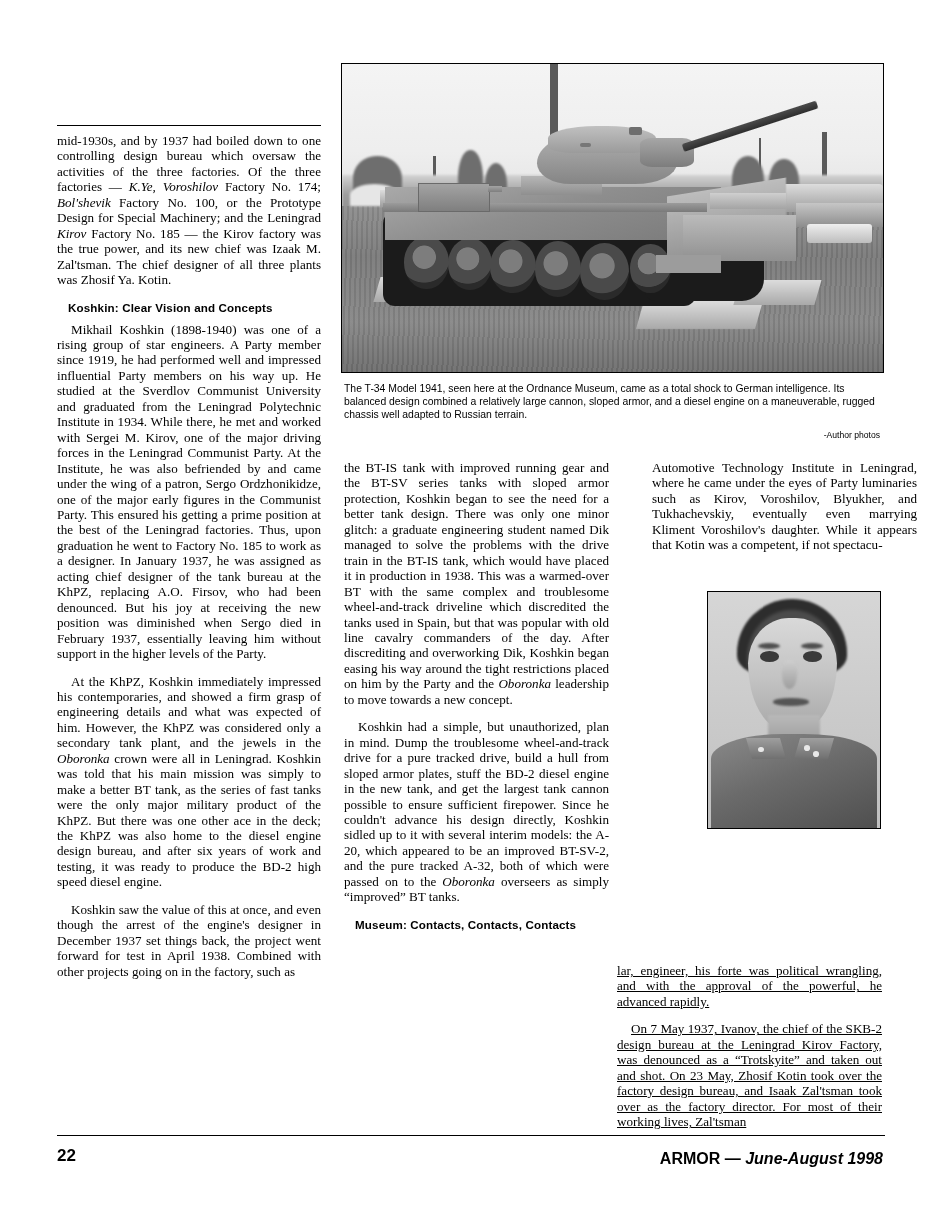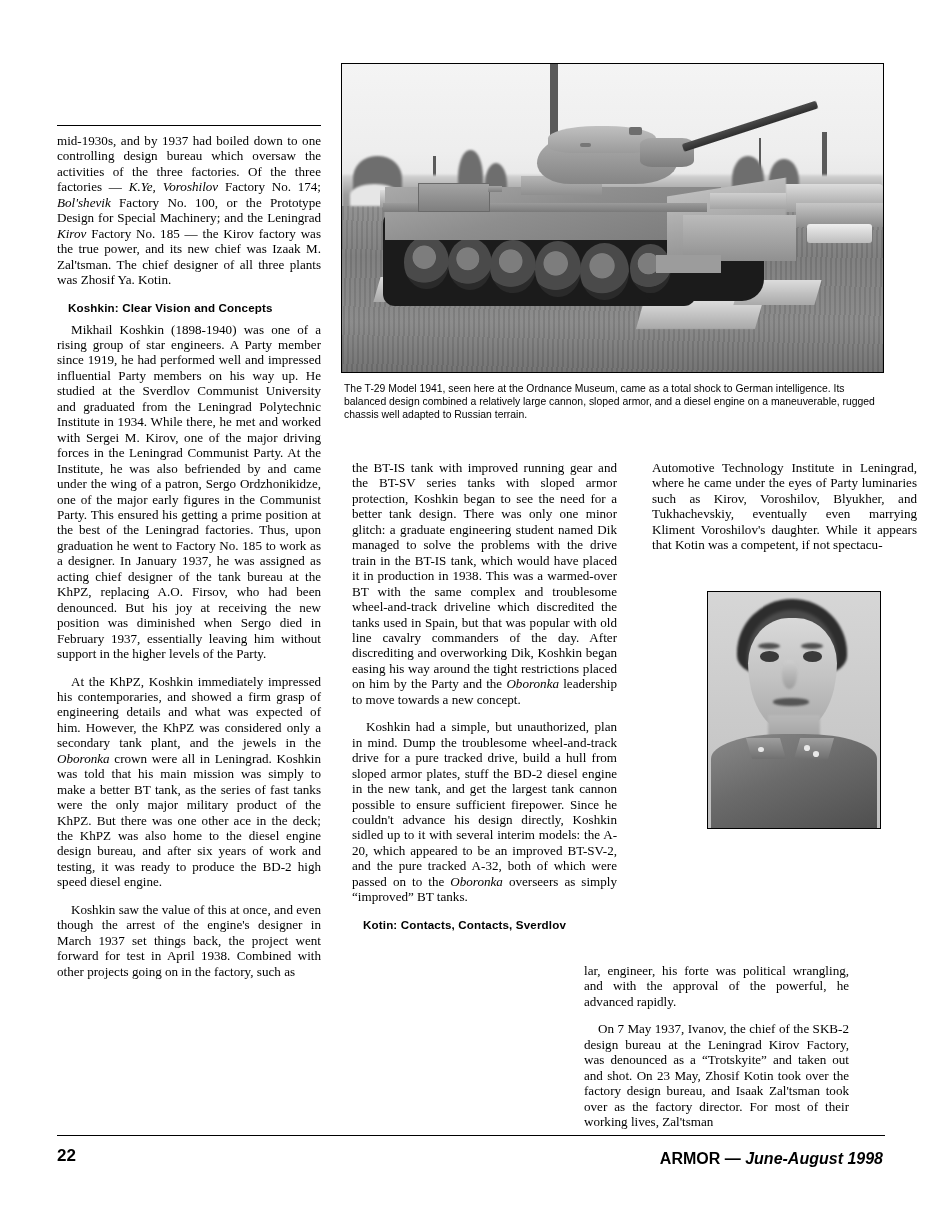--- a/index.html
+++ b/index.html
@@ -254,23 +254,23 @@
   }
   .cap-kotin {
     left: 617px; top: 840px; width: 265px;
     font-style: italic;
     font-size: 10.6px;
     line-height: 13.3px;
   }
 
   
   .col-left-top   { left: 57px;  top: 133px; width: 264px; }
-  .col-mid-top    { left: 352px; top: 460px; width: 265px; }
+  .col-mid-top    { left: 344px; top: 460px; width: 265px; }
   .col-right-top  { left: 652px; top: 460px; width: 265px; }
-  .col-right-bot  { left: 584px; top: 963px; width: 265px; }
+  .col-right-bot  { left: 617px; top: 963px; width: 265px; text-decoration: underline; }
 
   
   .footer-page {
     position: absolute;
     left: 57px; top: 1146px;
     font-family: "Liberation Sans", sans-serif;
     font-weight: bold;
     font-size: 17px;
     color: #000;
   }
@@ -340,37 +340,38 @@
       <div class="mantlet" style="left:55%; top:24%; width:10%; height:9.5%;"></div>
       <div class="barrel" style="left:63%; top:26%; width:26%; height:2.6%; transform: rotate(-18deg);"></div>
       <div class="pole" style="left:53%; top:20.5%; width:2.4%; height:2.4%; background:#6e6e6e; border-radius:2px;"></div>
       <div class="pole" style="left:44%; top:25.5%; width:2%; height:1.6%; background:#777; border-radius:2px;"></div>
 
       <div class="tank-hull" style="left:68%; top:42%; width:14%; height:5%; background:linear-gradient(#cfcfcf,#a4a4a4);"></div>
       <div class="tank-hull" style="left:58%; top:62%; width:12%; height:6%; background:#9c9c9c;"></div>
     </div>
   </div>
 
-  <div class="caption cap-tank">The T-29 Model 1941, seen here at the Ordnance Museum, came as a total shock to German intelligence. Its balanced design combined a relatively large cannon, sloped armor, and a diesel engine on a maneuverable, rugged chassis well adapted to Russian terrain.</div>
+  <div class="caption cap-tank">The T-34 Model 1941, seen here at the Ordnance Museum, came as a total shock to German intelligence. Its balanced design combined a relatively large cannon, sloped armor, and a diesel engine on a maneuverable, rugged chassis well adapted to Russian terrain.</div>
+  <div class="cap-credit">-Author photos</div>
 
   <div class="body-col col-left-top">
     <p class="noindent"><span>mid-1930s, and by 1937 had boiled down to one controlling design bureau which oversaw the activities of the three factories. Of the three factories — </span><i>K.Ye, Voroshilov</i><span> Factory No. 174; </span><i>Bol'shevik</i><span> Factory No. 100, or the Prototype Design for Special Machinery; and the Leningrad </span><i>Kirov</i><span> Factory No. 185 — the Kirov factory was the true power, and its new chief was Izaak M. Zal'tsman. The chief designer of all three plants was Zhosif Ya. Kotin.</span></p>
 
     <div class="sec-head">Koshkin: Clear Vision and Concepts</div>
 
     <p>Mikhail Koshkin (1898-1940) was one of a rising group of star engineers. A Party member since 1919, he had performed well and impressed influential Party members on his way up. He studied at the Sverdlov Communist University and graduated from the Leningrad Polytechnic Institute in 1934. While there, he met and worked with Sergei M. Kirov, one of the major driving forces in the Leningrad Communist Party. At the Institute, he was also befriended by and came under the wing of a patron, Sergo Ordzhonikidze, one of the major early figures in the Communist Party. This ensured his getting a prime position at the best of the Leningrad factories. Thus, upon graduation he went to Factory No. 185 to work as a designer. In January 1937, he was assigned as acting chief designer of the tank bureau at the KhPZ, replacing A.O. Firsov, who had been denounced. But his joy at receiving the new position was diminished when Sergo died in February 1937, essentially leaving him without support in the higher levels of the Party.</p>
     <p><span>At the KhPZ, Koshkin immediately impressed his contemporaries, and showed a firm grasp of engineering details and what was expected of him. However, the KhPZ was considered only a secondary tank plant, and the jewels in the </span><i>Oboronka</i><span> crown were all in Leningrad. Koshkin was told that his main mission was simply to make a better BT tank, as the series of fast tanks were the only major military product of the KhPZ. But there was one other ace in the deck; the KhPZ was also home to the diesel engine design bureau, and after six years of work and testing, it was ready to produce the BD-2 high speed diesel engine.</span></p>
-    <p>Koshkin saw the value of this at once, and even though the arrest of the engine's designer in March 1937 set things back, the project went forward for test in April 1938. Combined with other projects going on in the factory, such as</p>
+    <p>Koshkin saw the value of this at once, and even though the arrest of the engine's designer in December 1937 set things back, the project went forward for test in April 1938. Combined with other projects going on in the factory, such as</p>
   </div>
 
   <div class="body-col col-mid-top">
     <p class="noindent"><span>the BT-IS tank with improved running gear and the BT-SV series tanks with sloped armor protection, Koshkin began to see the need for a better tank design. There was only one minor glitch: a graduate engineering student named Dik managed to solve the problems with the drive train in the BT-IS tank, which would have placed it in production in 1938. This was a warmed-over BT with the same complex and troublesome wheel-and-track driveline which discredited the tanks used in Spain, but that was popular with old line cavalry commanders of the day. After discrediting and overworking Dik, Koshkin began easing his way around the tight restrictions placed on him by the Party and the </span><i>Oboronka</i><span> leadership to move towards a new concept.</span></p>
     <p><span>Koshkin had a simple, but unauthorized, plan in mind. Dump the troublesome wheel-and-track drive for a pure tracked drive, build a hull from sloped armor plates, stuff the BD-2 diesel engine in the new tank, and get the largest tank cannon possible to ensure sufficient firepower. Since he couldn't advance his design directly, Koshkin sidled up to it with several interim models: the A-20, which appeared to be an improved BT-SV-2, and the pure tracked A-32, both of which were passed on to the </span><i>Oboronka</i><span> overseers as simply “improved” BT tanks.</span></p>
 
-    <div class="sec-head">Kotin: Contacts, Contacts, Sverdlov</div>
+    <div class="sec-head">Museum: Contacts, Contacts, Contacts</div>
 
   </div>
 
   <div class="body-col col-right-top">
     <p class="noindent">Automotive Technology Institute in Leningrad, where he came under the eyes of Party luminaries such as Kirov, Voroshilov, Blyukher, and Tukhachevskiy, eventually even marrying Kliment Voroshilov's daughter. While it appears that Kotin was a competent, if not spectacu-</p>
   </div>
 
   <div class="photo-frame photo-kotin">
     <div class="ph-inner">
       <div class="pr-bg"></div>

